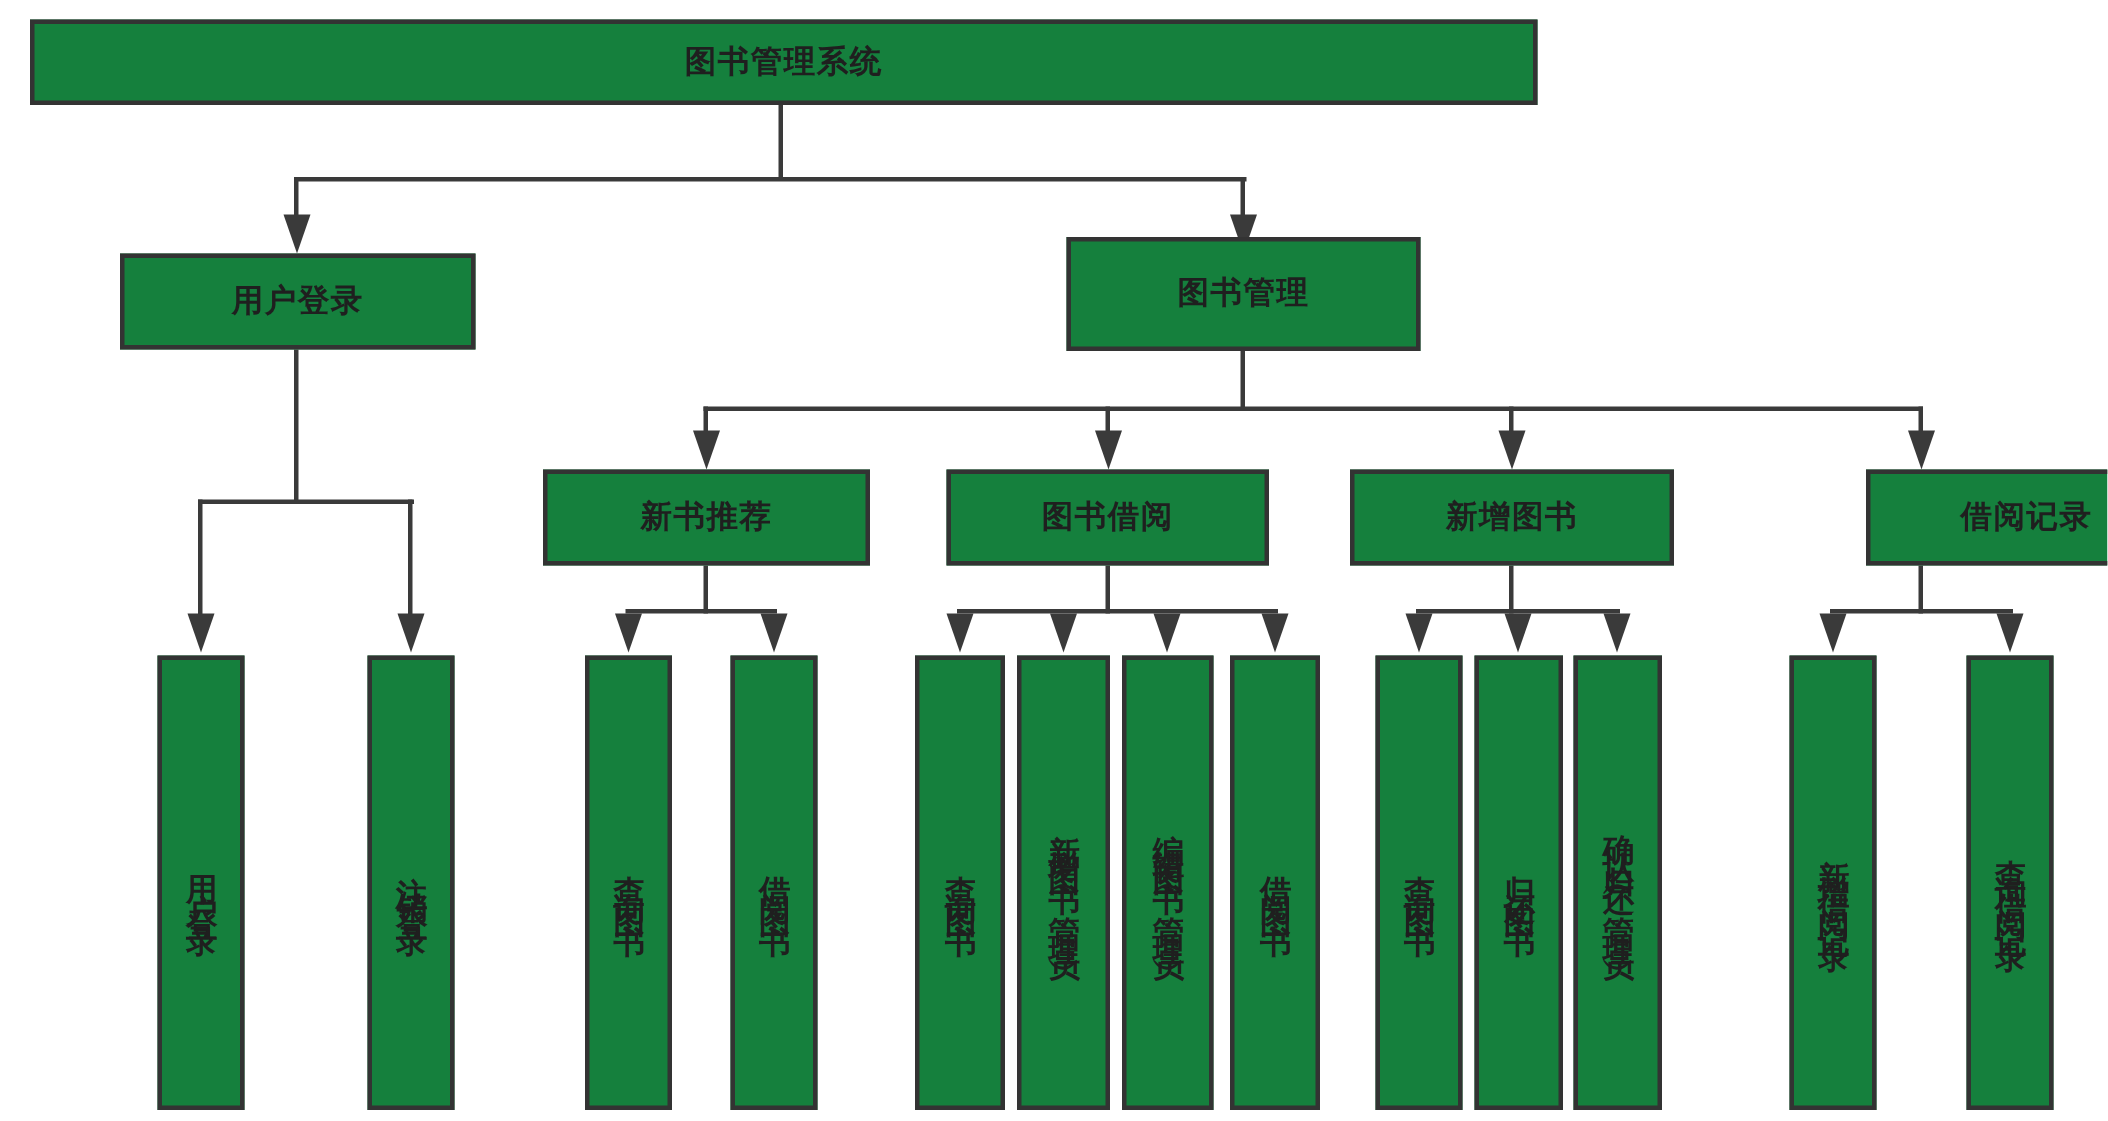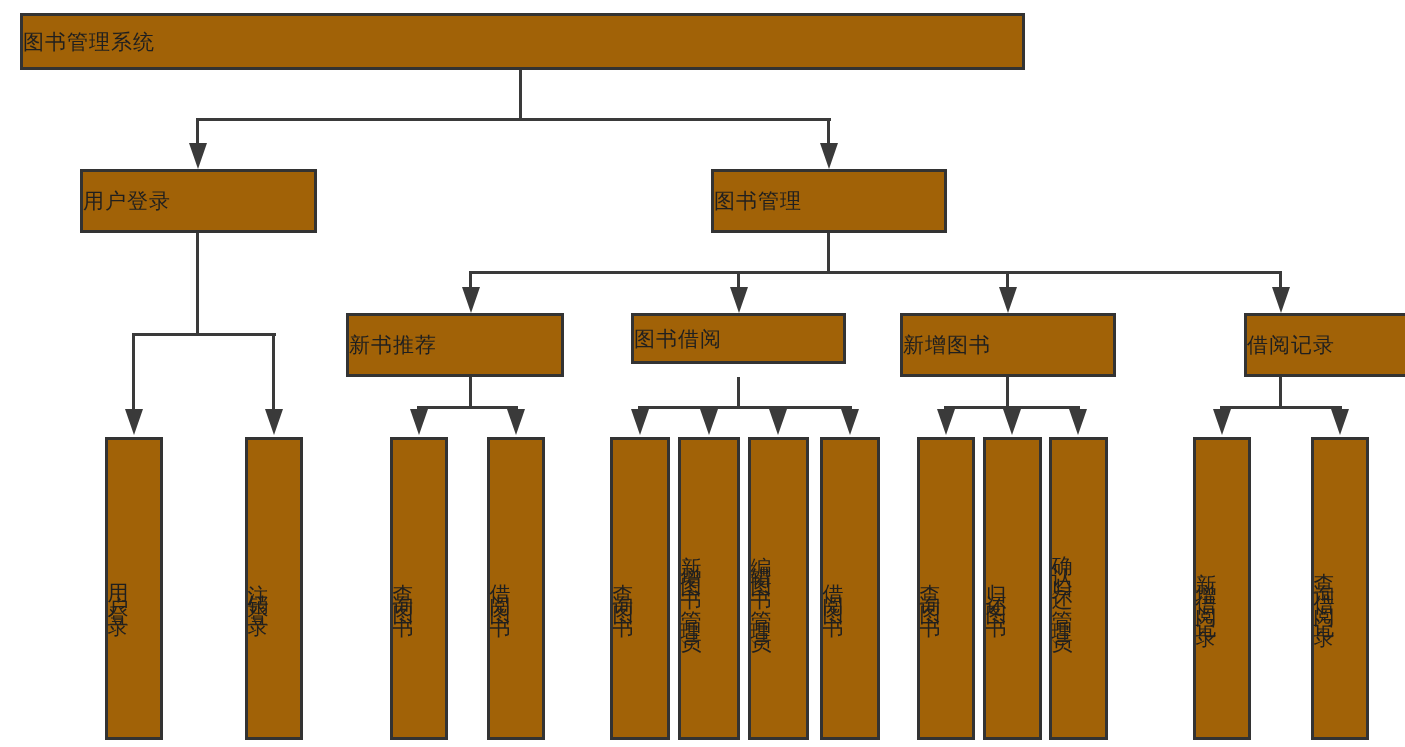--- a/index.html
+++ b/index.html
@@ -13,26 +13,27 @@
   body{font-family:"Liberation Sans","DejaVu Sans",sans-serif;}
   #canvas{
     position:relative;
     width:1405px;height:747px;
     background:var(--background);
     overflow:hidden;
   }
   .box{
     position:absolute;
     box-sizing:border-box;
-    background:#a16207;
+    background:#15803d;
     border:3px solid var(--border);
-    display:flex;align-items:center;
+    display:flex;align-items:center;justify-content:center;
     color:var(--text);
     font-size:21px;
     line-height:1.2;
+    font-weight:bold;
   }
   .hlabel{letter-spacing:1px;white-space:nowrap;}
   .leaf .vlabel{
     writing-mode:vertical-rl;
     text-orientation:mixed;
     letter-spacing:11px;
     line-height:1;
     font-size:21px;
   }
   .vline{position:absolute;width:3px;background:var(--line);}
@@ -106,28 +107,28 @@
   <div class="arrow" style="left:1213px;top:409px;"></div>
   <div class="arrow" style="left:1331px;top:409px;"></div>
 
   <div class="box" style="left:20px;top:13px;width:1005px;height:57px;">
     <span class="hlabel">图书管理系统</span>
   </div>
 
   <div class="box" style="left:80px;top:169px;width:237px;height:64px;">
     <span class="hlabel">用户登录</span>
   </div>
-  <div class="box" style="left:711px;top:169px;width:236px;height:64px;">
+  <div class="box" style="left:711px;top:158px;width:236px;height:76px;">
     <span class="hlabel">图书管理</span>
   </div>
 
-  <div class="box" style="left:346px;top:313px;width:218px;height:64px;">
+  <div class="box" style="left:362px;top:313px;width:218px;height:64px;">
     <span class="hlabel">新书推荐</span>
   </div>
-  <div class="box" style="left:631px;top:313px;width:215px;height:51px;">
+  <div class="box" style="left:631px;top:313px;width:215px;height:64px;">
     <span class="hlabel">图书借阅</span>
   </div>
   <div class="box" style="left:900px;top:313px;width:216px;height:64px;">
     <span class="hlabel">新增图书</span>
   </div>
   <div class="box" style="left:1244px;top:313px;width:214px;height:64px;">
     <span class="hlabel">借阅记录</span>
   </div>
 
   <div class="box leaf" style="left:105px;top:437px;width:58px;height:303px;">

